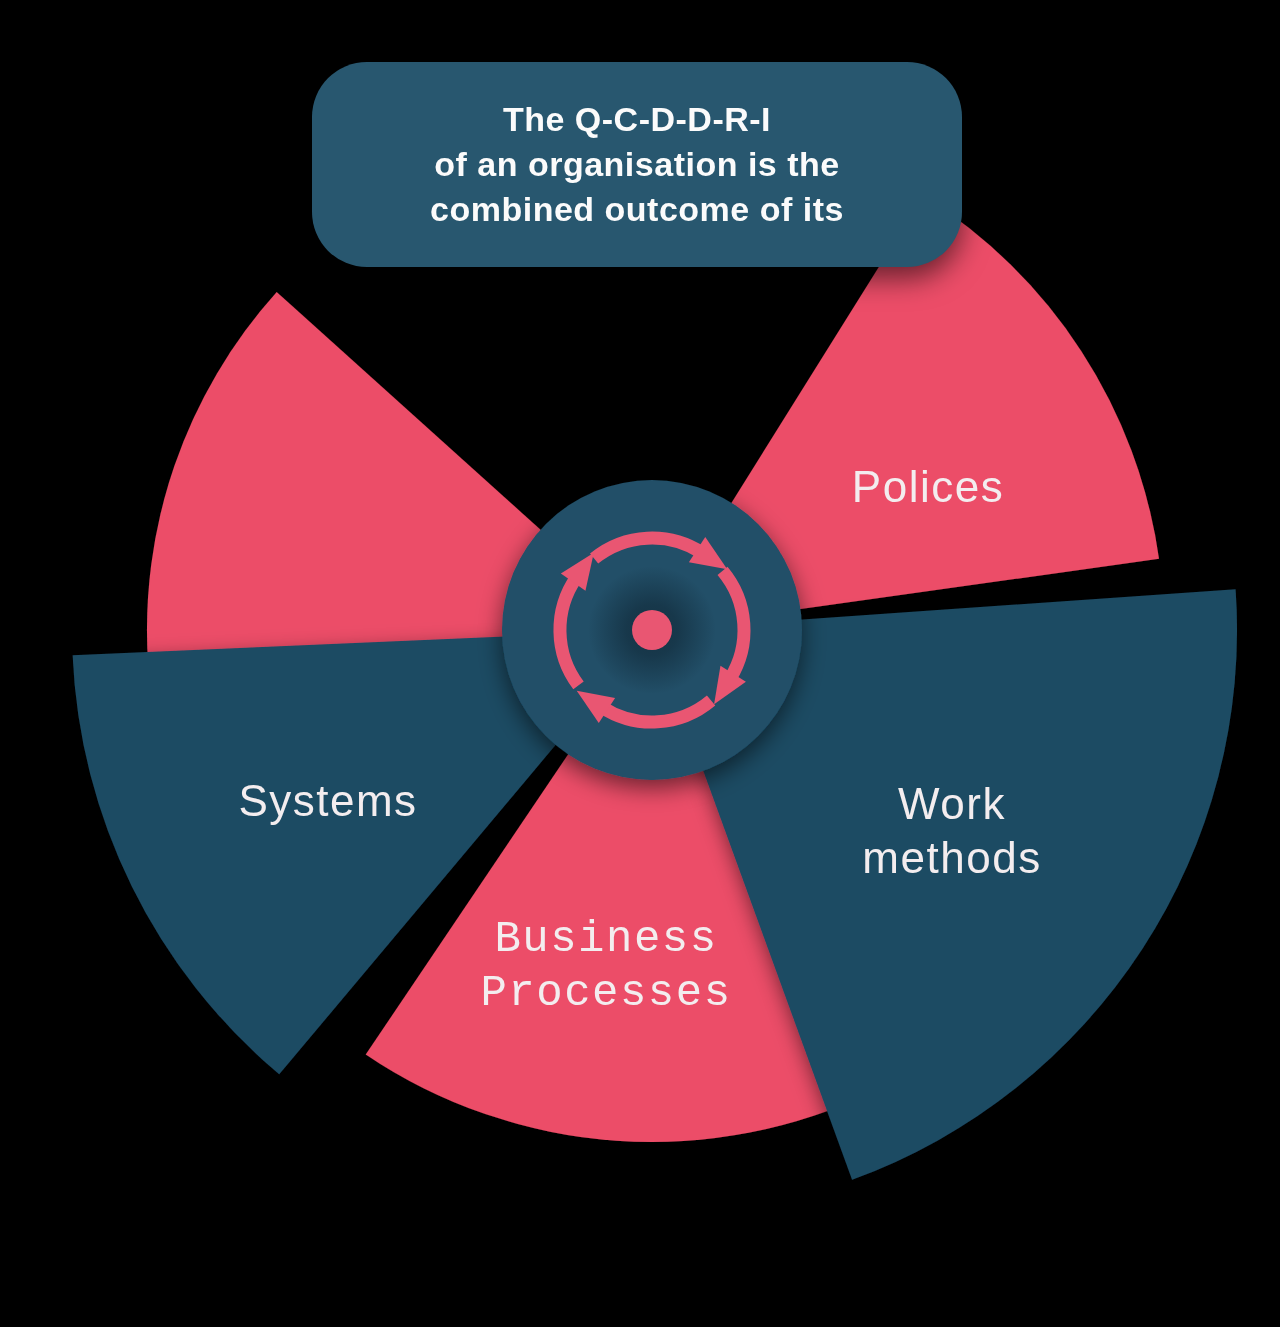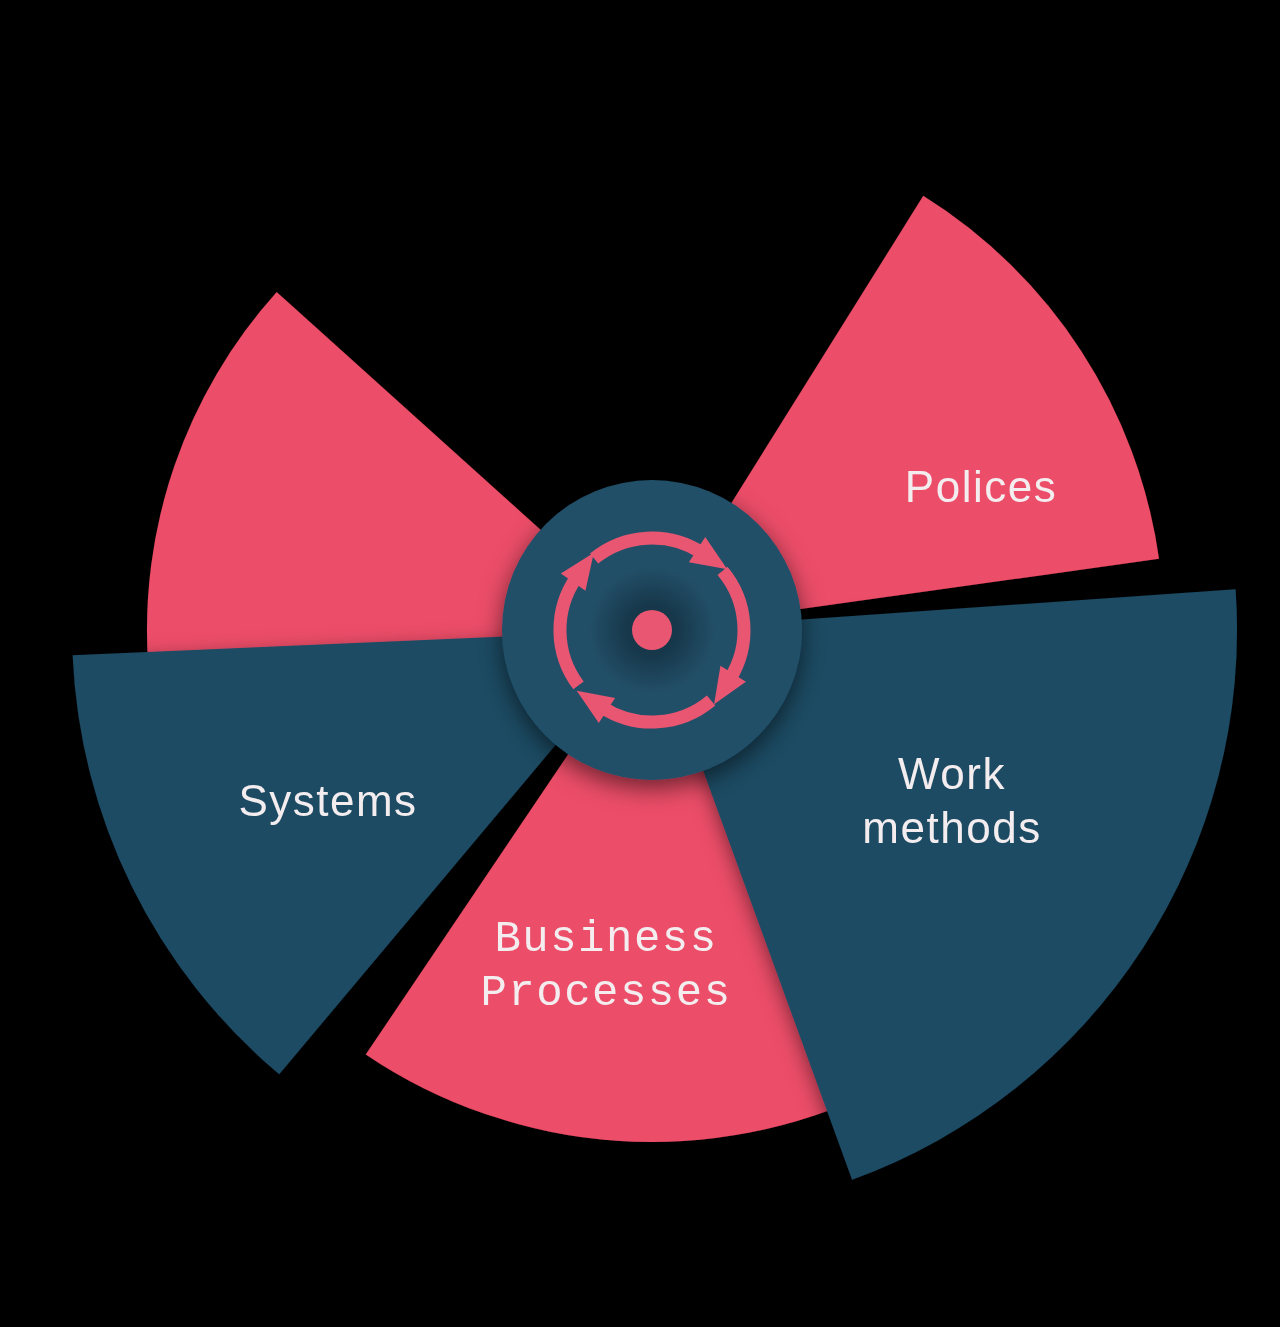--- a/index.html
+++ b/index.html
@@ -50,23 +50,23 @@
     color: #f3edef;
     font-size: 44px;
     font-weight: 400;
     letter-spacing: 1.5px;
     line-height: 1.22;
     text-align: center;
     white-space: pre-line;
     pointer-events: none;
   }
   .lbl-hr  { left: 357px; top: 502px; }
-  .lbl-pol { left: 981px; top: 487px; }
+  .lbl-pol { left: 928px; top: 487px; }
   .lbl-sys { left: 328px; top: 801px; }
-  .lbl-wm  { left: 952px; top: 801px; }
+  .lbl-wm  { left: 952px; top: 831px; }
   .lbl-bp  { left: 606px; top: 967px; font-family: Liberation Mono, monospace; }
 </style>
 </head>
 <body>
 
 <div class="stage">
 
   <svg class="fan-svg" viewBox="0 0 1280 1327" aria-hidden="true">
     <defs>
       <filter id="ds" x="-25%" y="-25%" width="150%" height="150%">
@@ -97,20 +97,25 @@
         <path d="M594.1,558.5 A92,92 0 0 1 702.1,552.9" marker-end="url(#arrowHead)"></path>
         <path d="M722.5,570.9 A92,92 0 0 1 730.0,678.8" marker-end="url(#arrowHead)"></path>
         <path d="M711.1,700.5 A92,92 0 0 1 601.9,707.2" marker-end="url(#arrowHead)"></path>
         <path d="M578.5,685.4 A92,92 0 0 1 576.6,577.2" marker-end="url(#arrowHead)"></path>
       </g>
       <circle cx="652" cy="630" r="64" fill="url(#dotHalo)"></circle>
       <circle cx="652" cy="630" r="20" fill="#E95672"></circle>
     </g>
   </svg>
 
+  <div class="title-box" style="background:#28576F;">
+    <div class="title-text">The Q-C-D-D-R-I
+of an organisation is the
+combined outcome of its</div>
+  </div>
 
   <div class="wedge-label lbl-pol">Polices</div>
   <div class="wedge-label lbl-sys">Systems</div>
   <div class="wedge-label lbl-bp">Business
 Processes</div>
   <div class="wedge-label lbl-wm">Work
 methods</div>
 
 </div>
 

